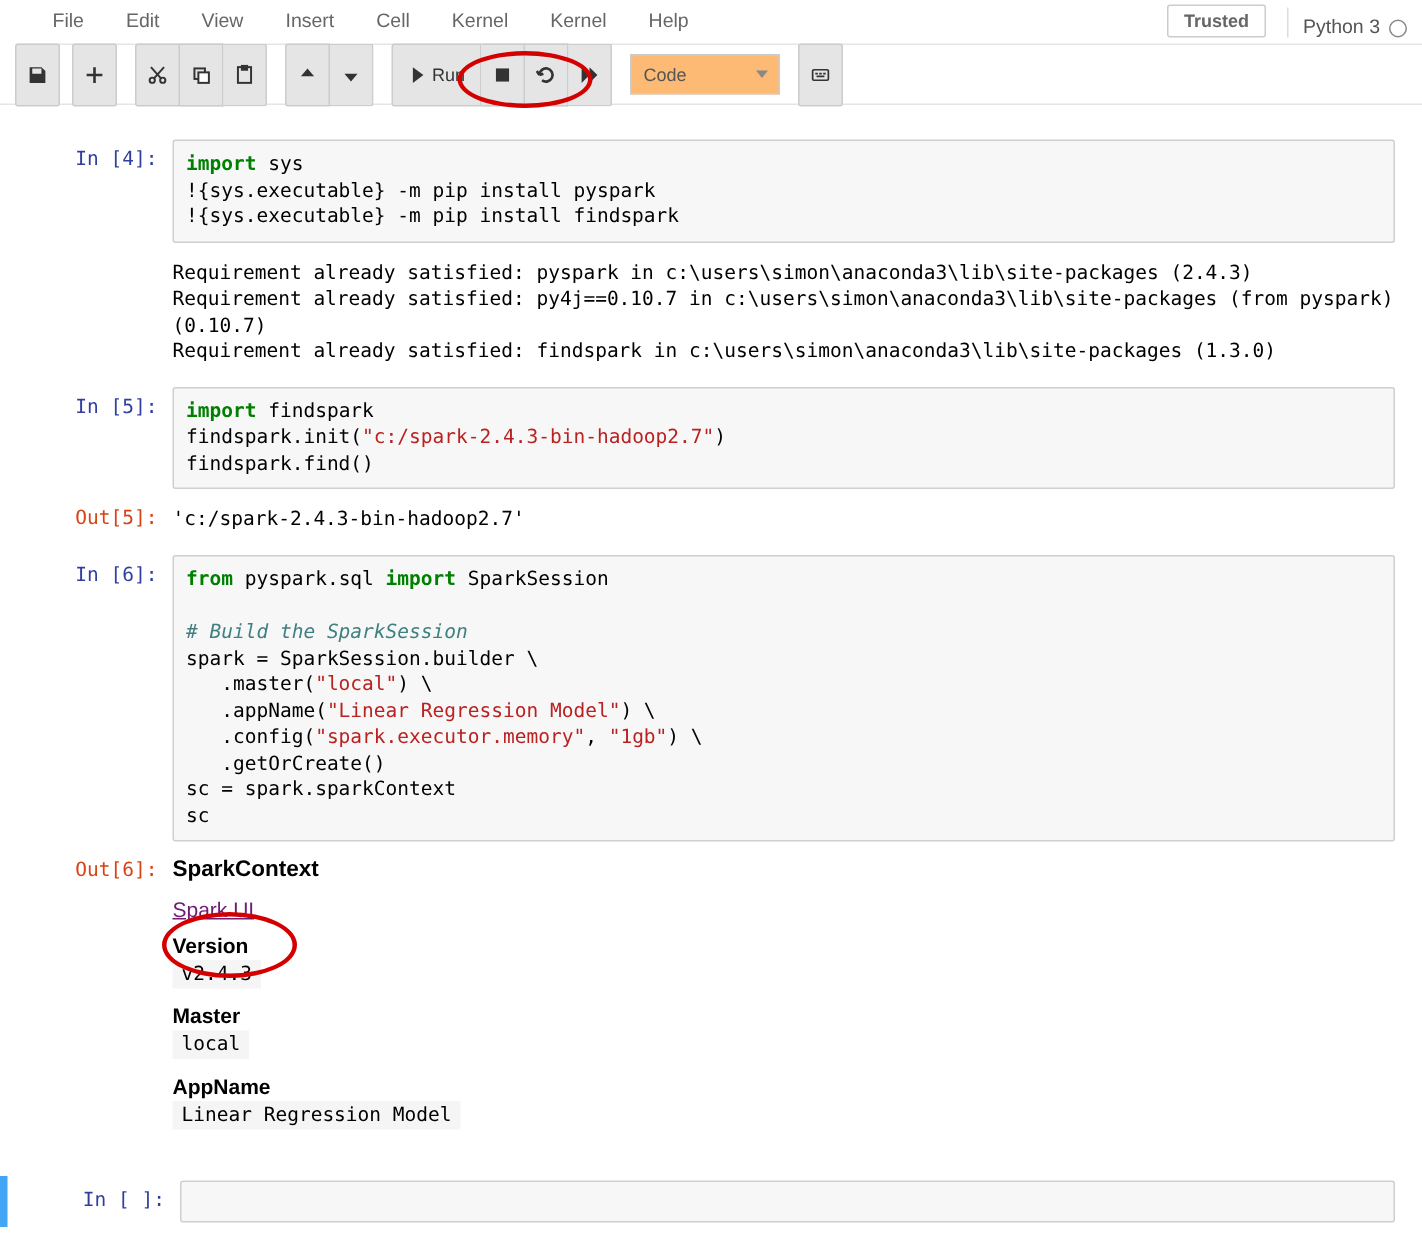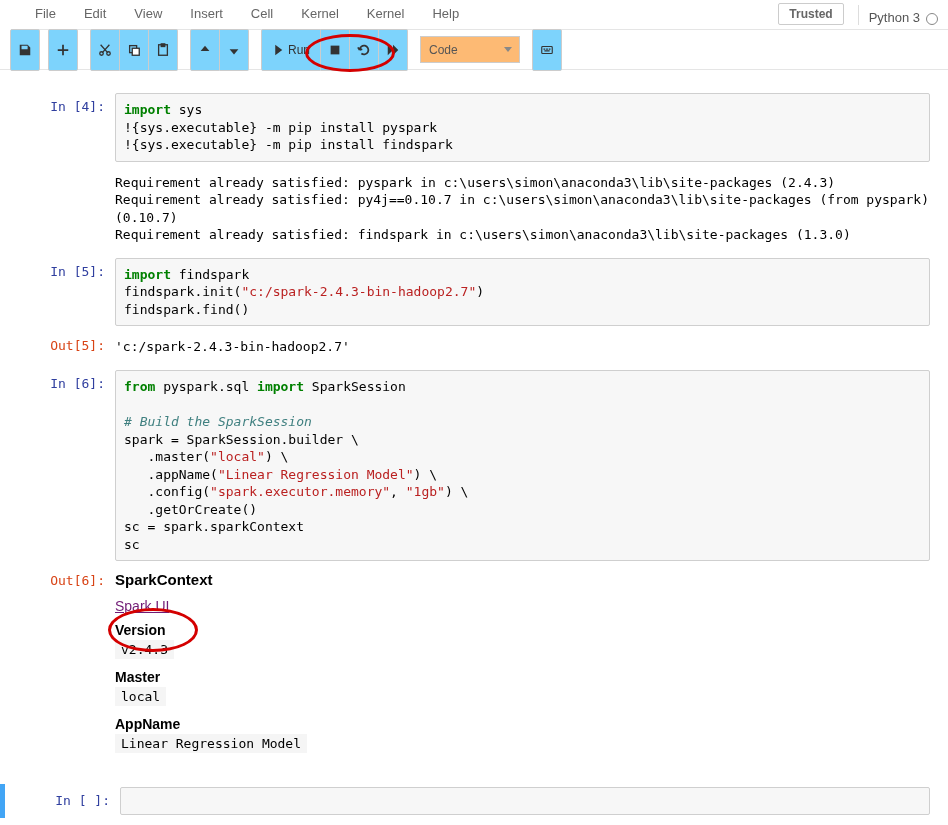--- a/index.html
+++ b/index.html
@@ -4,21 +4,21 @@
 <style>
 * { box-sizing: border-box; margin: 0; padding: 0; }
 body { font-family: "Helvetica Neue", Helvetica, Arial, sans-serif; font-size: 13px; color: #000; background: #fff; width: 948px; }
 .menubar { display: flex; align-items: flex-end; padding: 4px 10px; border-bottom: 1px solid #e5e5e5; color: #666; height: 30px; margin-left: 11px; }
 .menubar .menu-item { padding: 4px 14px; cursor: pointer; }
 .menubar .spacer { flex: 1; }
 .trusted-btn { border: 1px solid #ccc; padding: 3px 10px; margin-right: 14px; color: #666; font-size: 12px; border-radius: 2px; font-weight: bold; }
 .kernel-name { color: #555; margin-right: 6px; font-size: 13px; }
 .kernel-indicator { width: 12px; height: 12px; border: 1.5px solid #888; border-radius: 50%; display: inline-block; }
 .toolbar { display: flex; align-items: center; padding: 6px 10px; border-bottom: 1px solid #e5e5e5; gap: 4px; height: 40px; }
-.tool-btn { border: 1px solid #ccc; background: #7dd3fc; padding: 20px 7px; border-radius: 2px; cursor: pointer; display: inline-flex; align-items: center; justify-content: center; min-width: 26px; height: 27px; font-size: 12px; color: #333; }
+.tool-btn { border: 1px solid #ccc; background: #e5e5e5; padding: 20px 7px; border-radius: 2px; cursor: pointer; display: inline-flex; align-items: center; justify-content: center; min-width: 26px; height: 27px; font-size: 12px; color: #333; }
 .tool-btn svg { width: 14px; height: 14px; }
 .tool-group { display: flex; gap: 0; margin: 0 4px; }
 .tool-group .tool-btn:not(:first-child) { border-left: none; border-top-left-radius: 0; border-bottom-left-radius: 0; }
 .tool-group .tool-btn:not(:last-child) { border-top-right-radius: 0; border-bottom-right-radius: 0; }
 .run-btn { padding-left: 8px; padding-right: 10px; gap: 4px; }
 .cell-type-select { border: 1px solid #ccc; height: 27px; padding: 2px 24px 2px 8px; color: #555; font-size: 12px; background: #fdba74; appearance: none; position: relative; width: 100px; }
 .select-wrap { position: relative; margin: 0 4px; }
 .select-wrap::after { content: ""; position: absolute; right: 8px; top: 11px; width: 0; height: 0; border-left: 4px solid transparent; border-right: 4px solid transparent; border-top: 5px solid #888; pointer-events: none; }
 .notebook { padding: 20px 0 10px 0; }
 .cell { display: flex; padding: 3px 0; }

